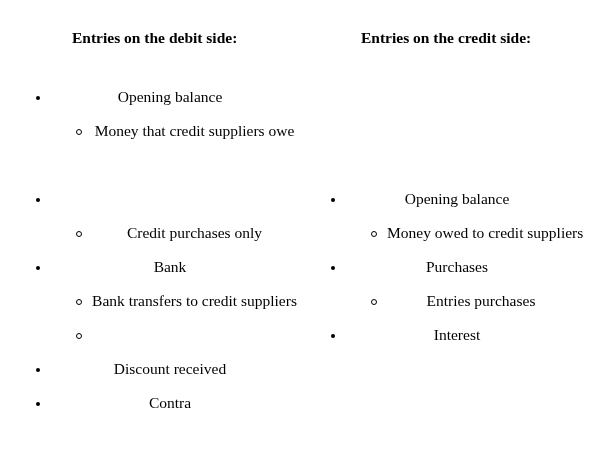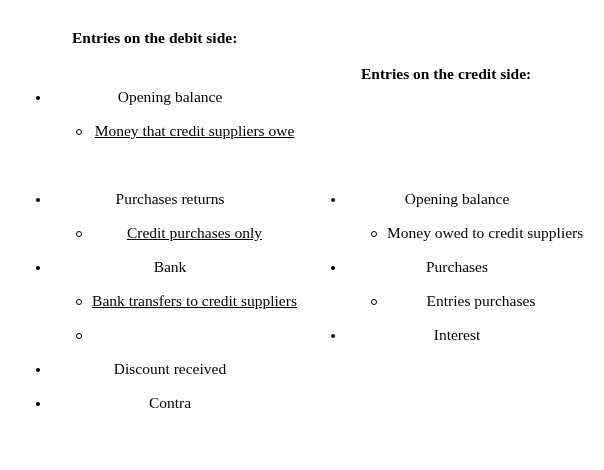--- a/index.html
+++ b/index.html
@@ -33,21 +33,21 @@
 
   
   .col-header {
     position: absolute;
     font-weight: bold;
     font-size: 15.5px;
     line-height: 18px;
     white-space: nowrap;
   }
   .column.debit  .col-header { left: 72px;  top: 29px; }
-  .column.credit .col-header { left: 41px;  top: 29px; margin-top: 36px; }
+  .column.credit .col-header { left: 41px;  top: 29px; }
 
   
   .list {
     position: absolute;
     left: 0;
     right: 18px;
     top: 80px;
   }
   .column.credit .list { top: 182px; }
 
@@ -74,21 +74,21 @@
     font-size: 15.5px;
     text-align: center;
     white-space: nowrap;
   }
 
   
   .column.debit .row.lvl1 .marker   { left: 36px; }
   .column.debit .row.lvl1 .row-text { left: 59px; right: 21px; }
   
   .column.debit .row.lvl2 .marker   { left: 76px; }
-  .column.debit .row.lvl2 .row-text { left: 92px; right: 5px; text-decoration: underline; }
+  .column.debit .row.lvl2 .row-text { left: 92px; right: 5px; }
 
   
   .column.credit .row.lvl1 .marker   { left: 11px; }
   .column.credit .row.lvl1 .row-text { left: 32px; right: 24px; }
   
   .column.credit .row.lvl2 .marker   { left: 51px; }
   .column.credit .row.lvl2 .row-text { left: 67px; right: 11px; }
 
   .disc::before {
     content: "";
@@ -124,21 +124,20 @@
           <span class="marker disc"></span>
           <span class="row-text">Opening balance</span>
         </div>
         <div class="row lvl2">
           <span class="marker circle"></span>
           <span class="row-text">Money that credit suppliers owe</span>
         </div>
         <div class="row spacer"></div>
         <div class="row lvl1">
           <span class="marker disc"></span>
-          <span class="row-text">Purchases returns</span>
         </div>
         <div class="row lvl2">
           <span class="marker circle"></span>
           <span class="row-text">Credit purchases only</span>
         </div>
         <div class="row lvl1">
           <span class="marker disc"></span>
           <span class="row-text">Bank</span>
         </div>
         <div class="row lvl2">

